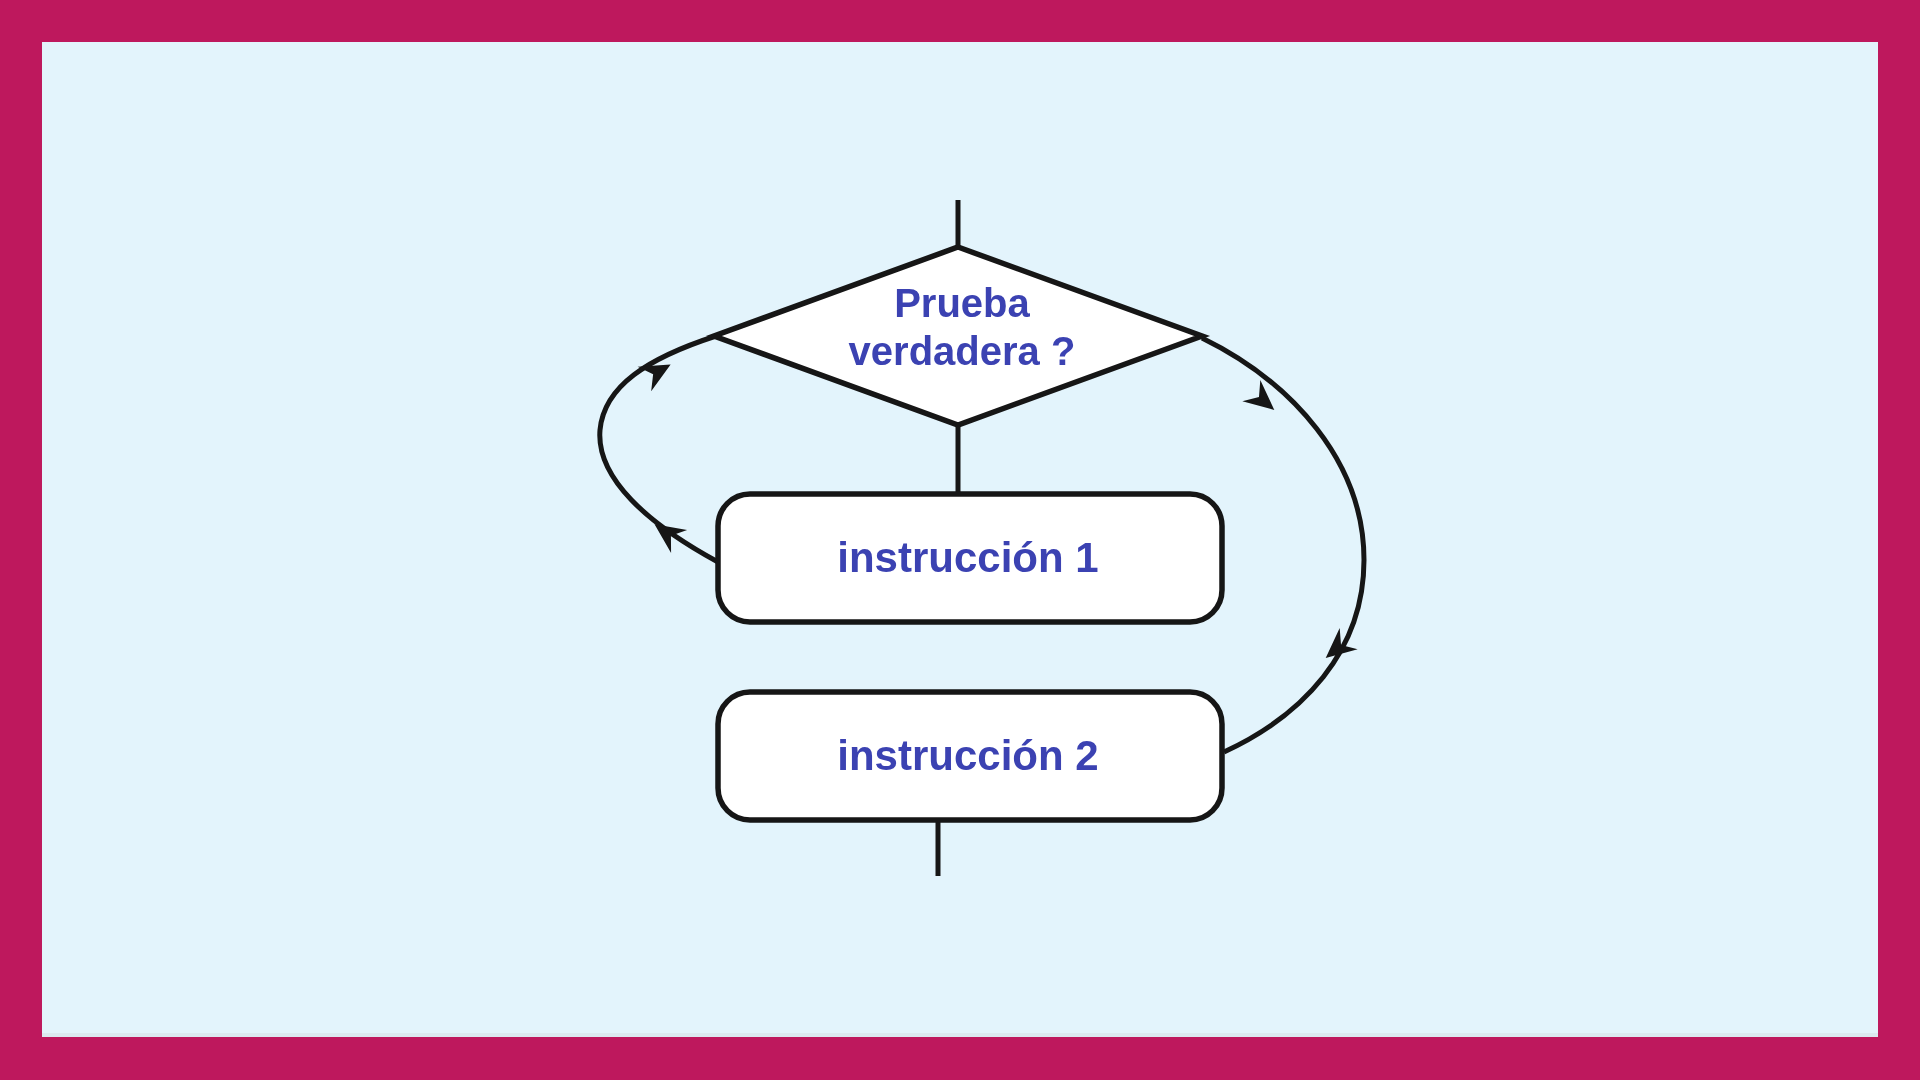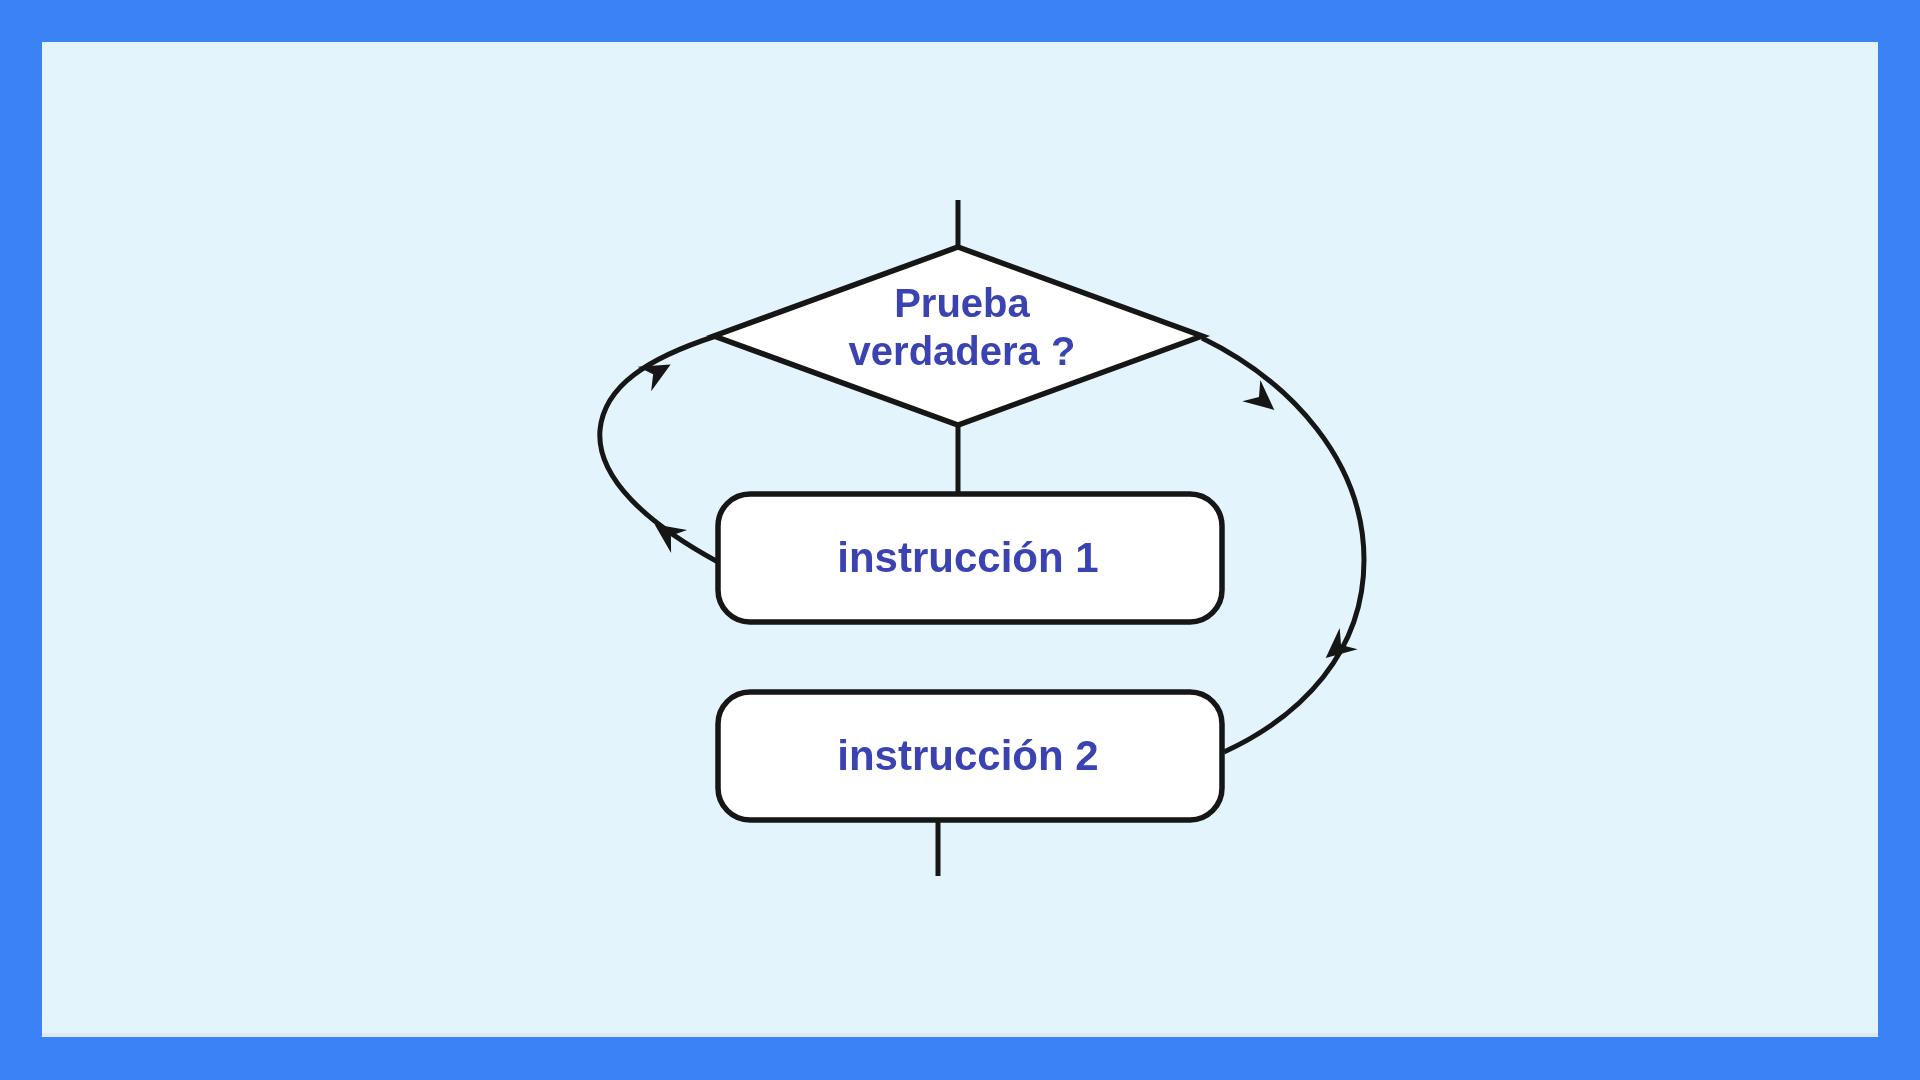--- a/index.html
+++ b/index.html
@@ -8,21 +8,21 @@
     background: #ffffff;
     width: 1920px;
     height: 1080px;
     overflow: hidden;
     font-family: "Liberation Sans", sans-serif;
   }
   .stage {
     position: relative;
     width: 1920px;
     height: 1080px;
-    background: #3b82f6;
+    background: #be185d;
   }
   svg { display: block; }
   .edge {
     fill: none;
     stroke: #161616;
     stroke-width: 5;
     stroke-linecap: butt;
   }
   .node-shape {
     fill: #ffffff;

